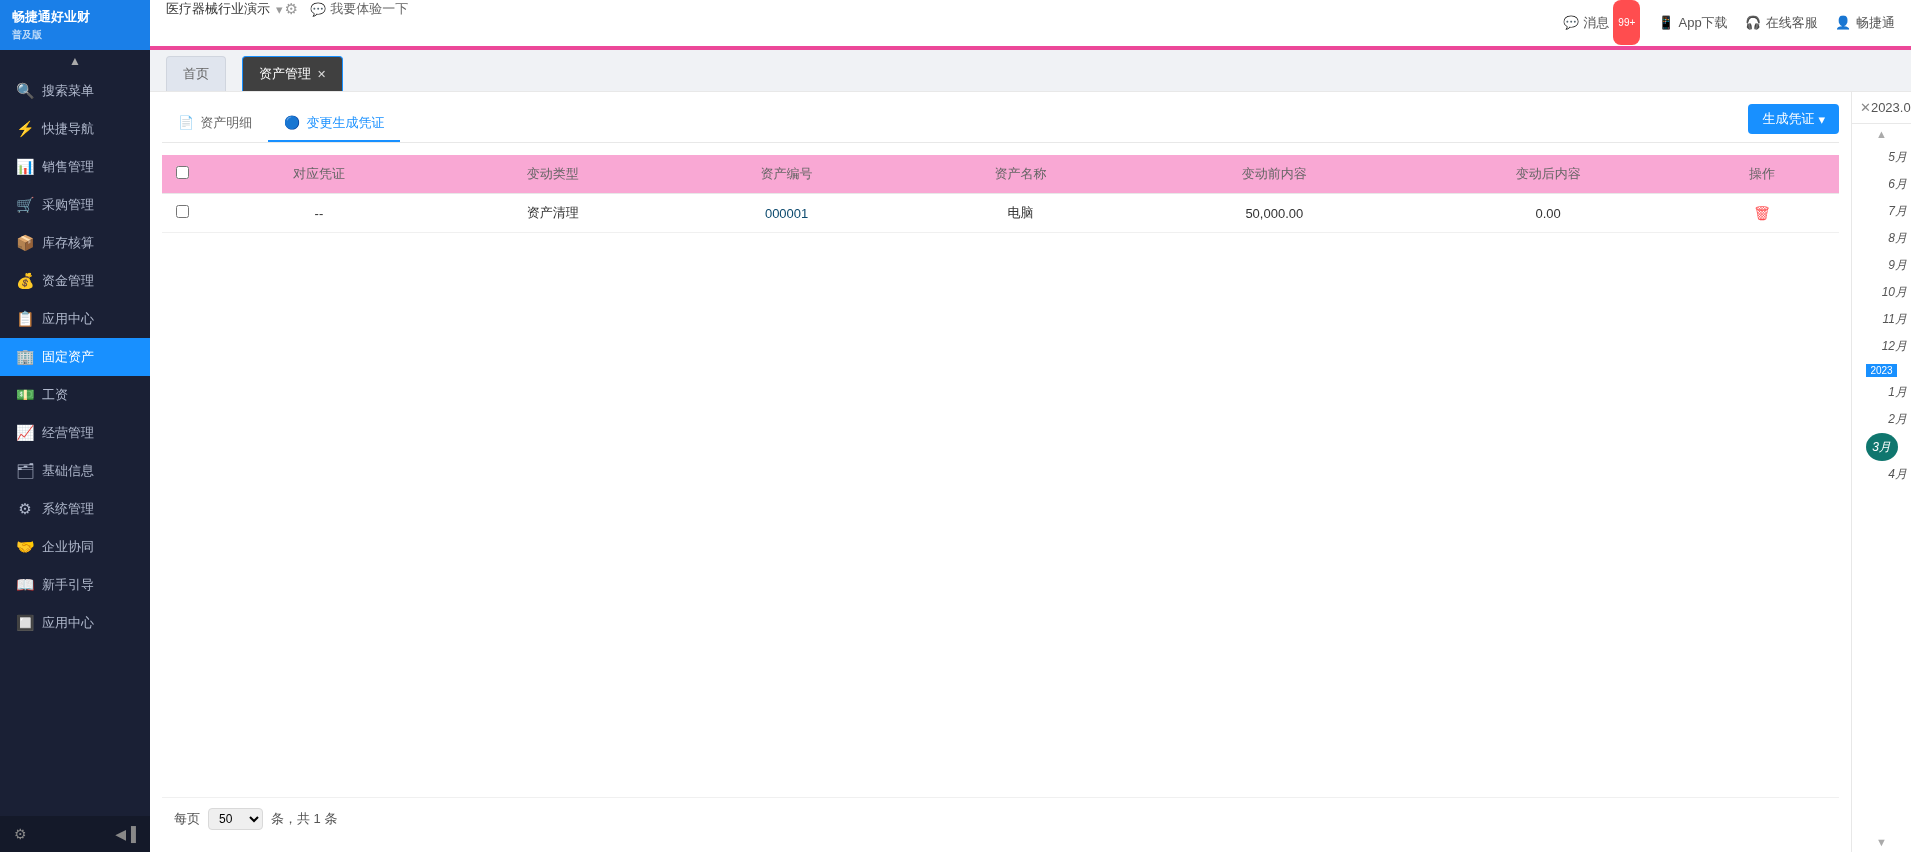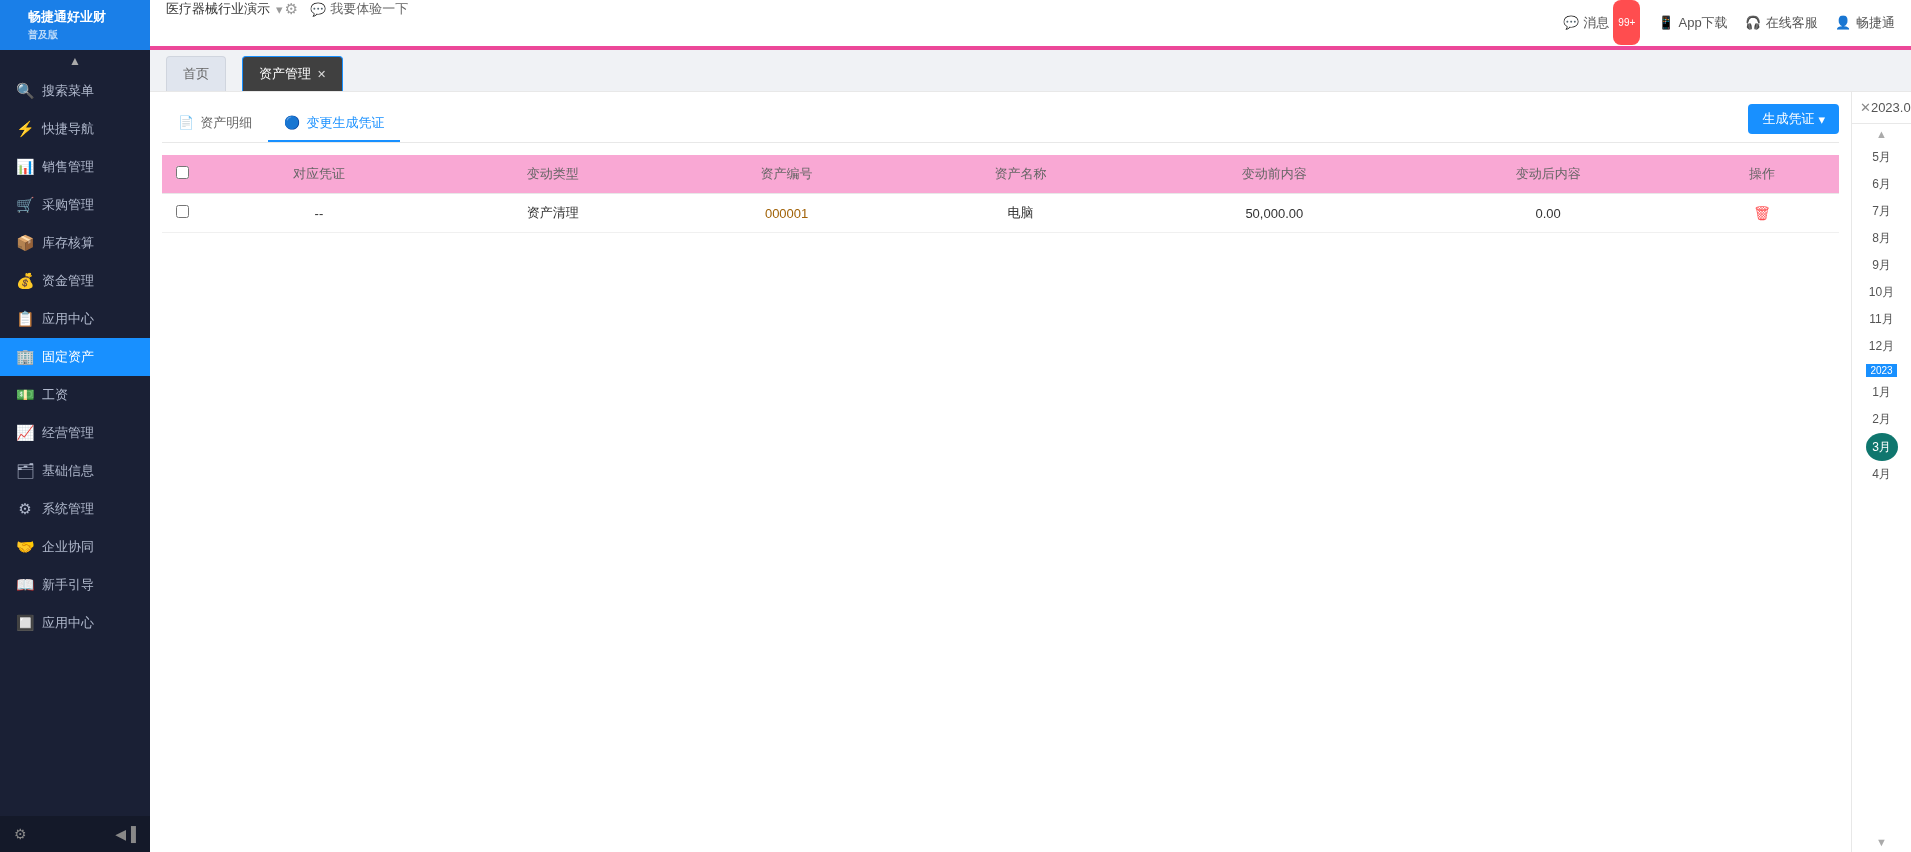--- a/index.html
+++ b/index.html
@@ -9,21 +9,21 @@
     .sidebar {
       width: 150px;
       background: #1a2035;
       display: flex;
       flex-direction: column;
       height: 100%;
       flex-shrink: 0;
     }
     .sidebar-logo {
       background: #1a7fe8;
-      padding: 10px 28px;
+      padding: 10px 12px;
       color: #fff;
       font-size: 13px;
       font-weight: bold;
       display: flex;
       align-items: center;
       gap: 6px;
       height: 50px;
     }
     .sidebar-logo-sub {
       font-size: 10px;
@@ -294,25 +294,26 @@
       font-size: 11px;
       cursor: pointer;
     }
     .date-list {
       flex: 1;
       overflow: hidden;
       display: flex;
       flex-direction: column;
     }
     .month-item {
-      text-align: center;
+      text-align: right;
       padding: 5px 4px;
       font-size: 12px;
       color: #555;
       cursor: pointer;
+      font-style: italic;
     }
     .month-item.active {
       background: #0f766e;
       color: #fff;
       border-radius: 50%;
       margin: 0 auto;
       width: 32px;
       height: 28px;
       line-height: 18px;
       display: flex;
@@ -478,30 +479,39 @@
                 <th>变动前内容</th>
                 <th>变动后内容</th>
                 <th>操作</th>
               </tr>
           </thead>
           <tbody id="table-body">
               <tr>
     <td class="checkbox-cell"><input type="checkbox" style=""></td>
     <td>--</td>
     <td>资产清理</td>
-    <td style="color:#a16207;cursor:pointer">000001</td>
+    <td style="color:#0c4a6e;cursor:pointer">000001</td>
     <td>电脑</td>
     <td>50,000.00</td>
     <td>0.00</td>
     <td><span class="delete-icon">🗑</span></td>
   </tr>
             </tbody>
         </table>
       </div>
 
+      <div class="pagination">
+        <span>每页</span>
+        <select class="per-page-select">
+          <option>50</option>
+          <option>100</option>
+          <option>200</option>
+        </select>
+        <span>条，共 1 条</span>
+      </div>
     </div>
 
     <div class="right-panel">
       <div class="right-panel-header">
         <span class="close-btn">✕</span>
         <span style="font-size:13px;color:#555;">2023.03</span>
         <span class="expand-btn">⤢</span>
       </div>
       <div class="date-scroll-up">▲</div>
       <div class="date-list" id="date-list">

